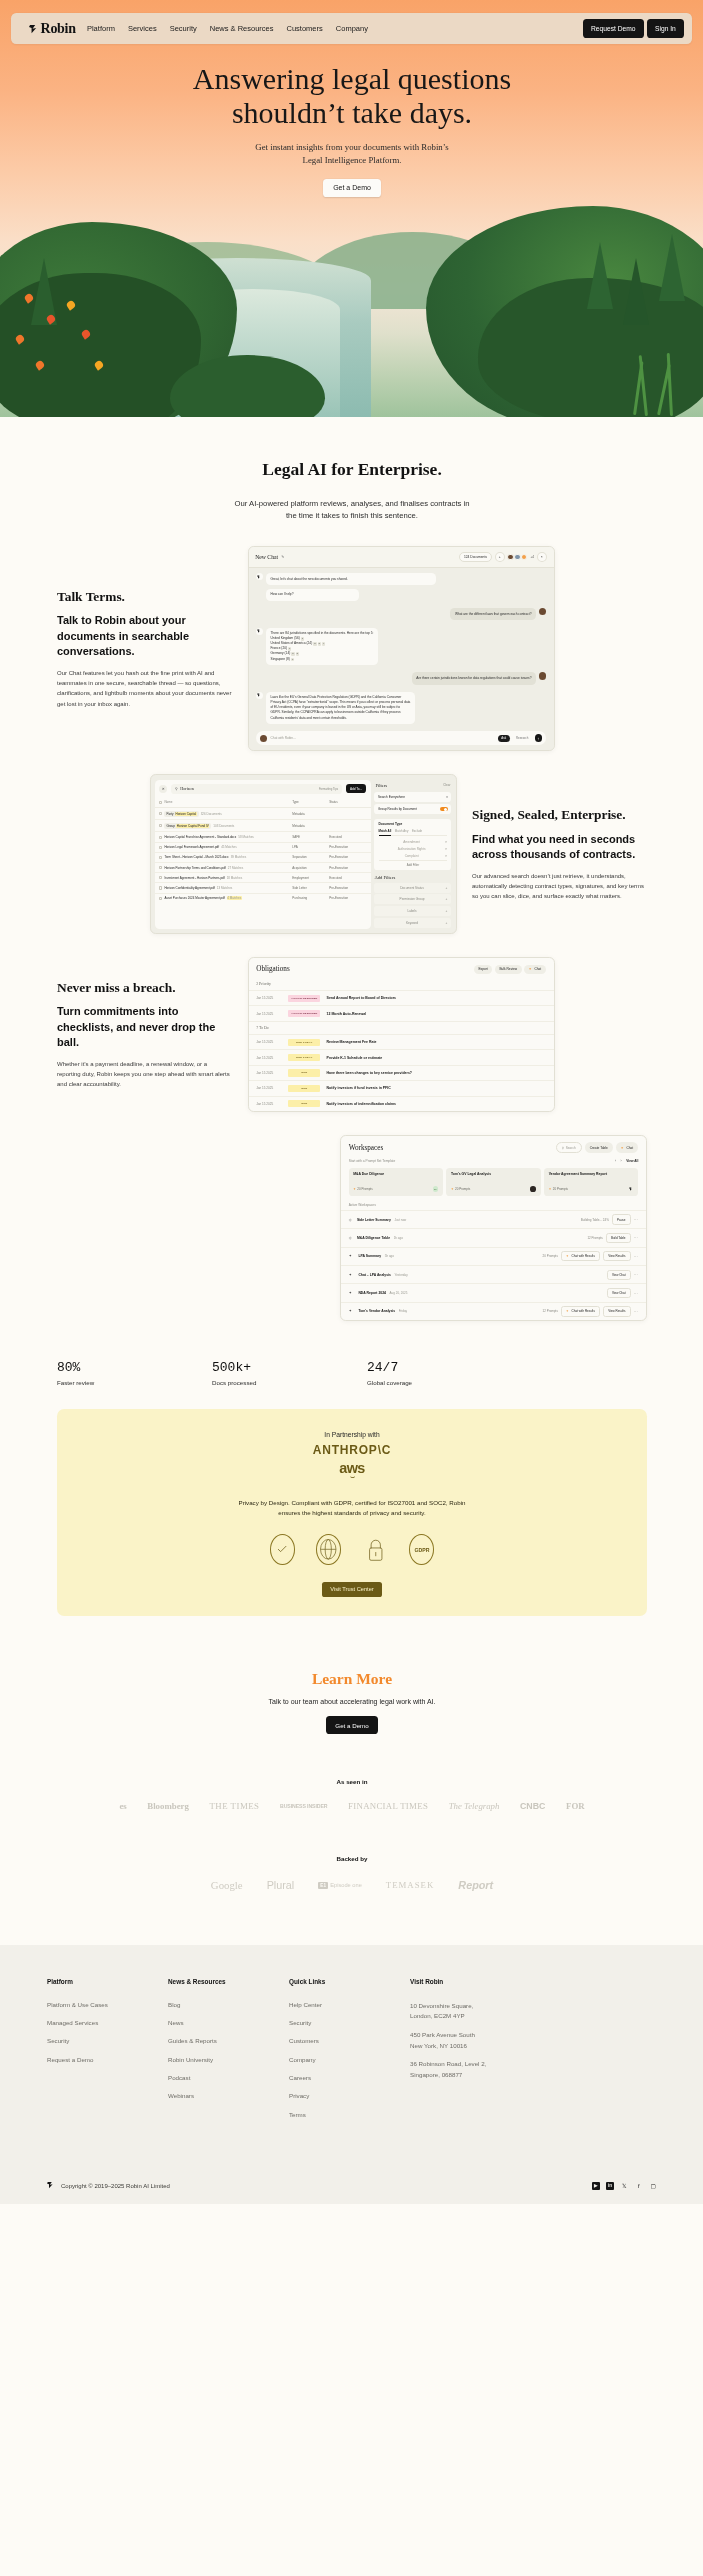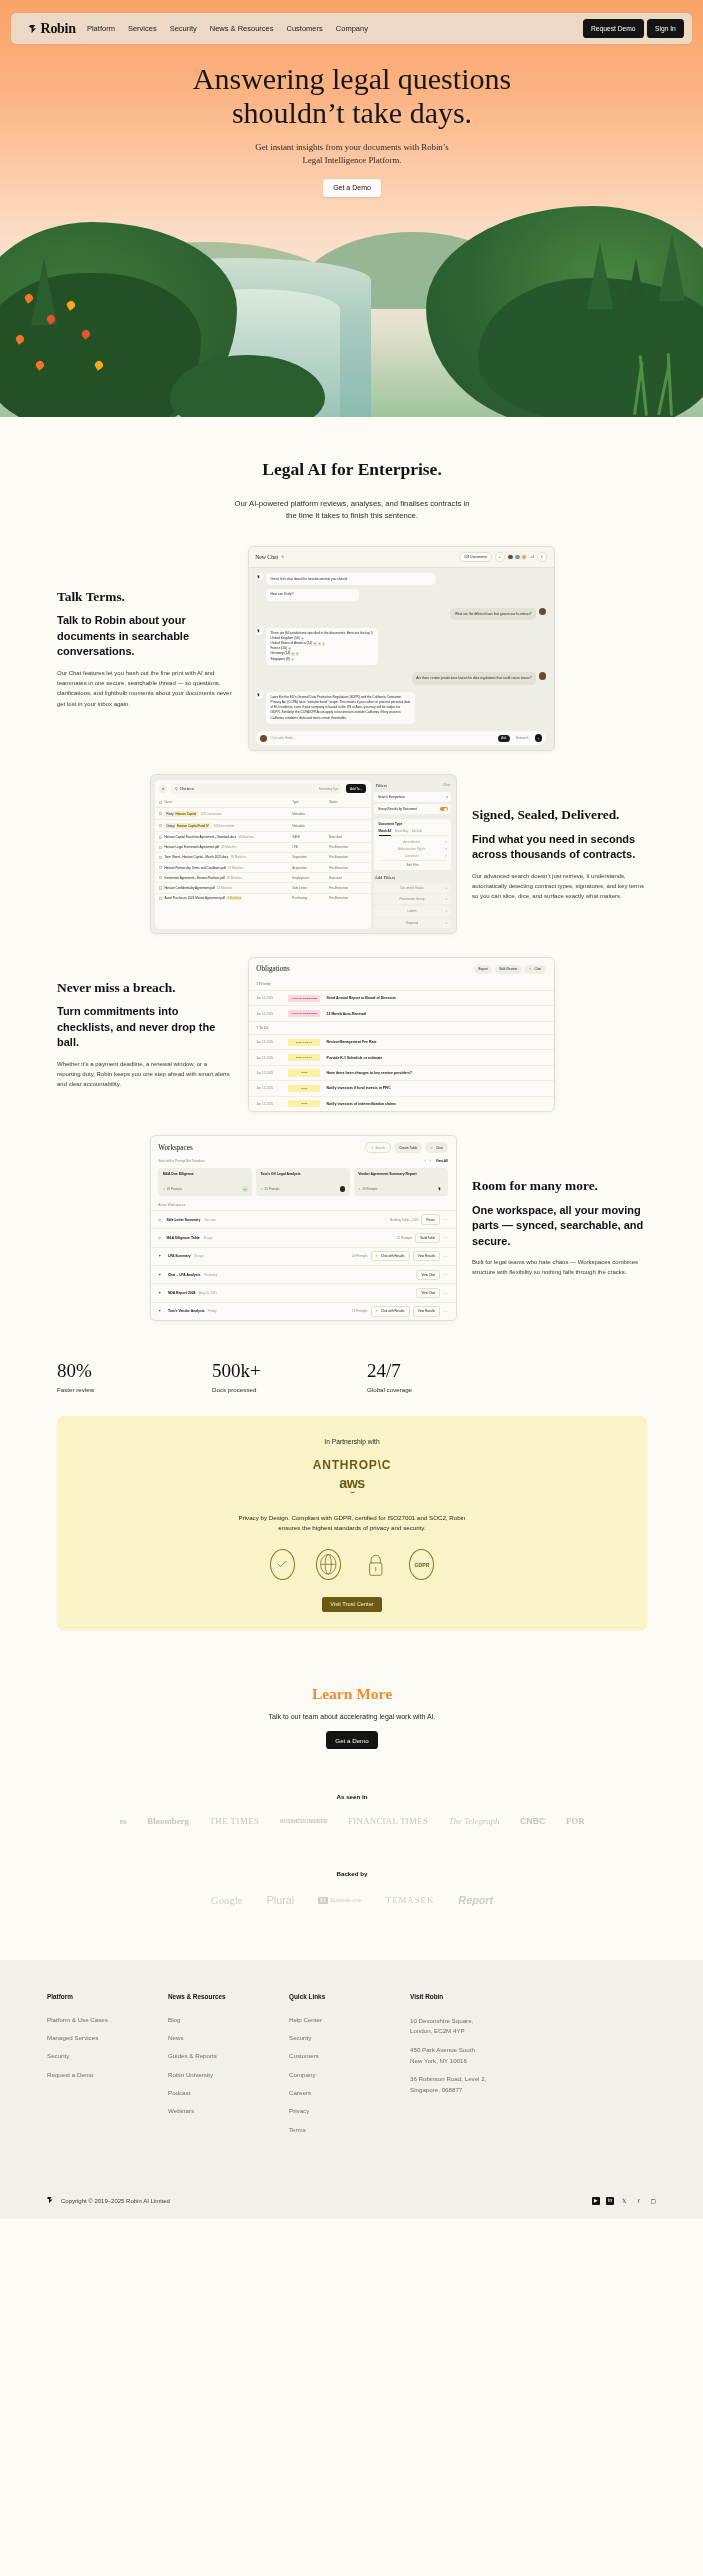--- a/index.html
+++ b/index.html
@@ -156,27 +156,27 @@
   .ws-name{font-size:3.4px;font-weight:700;color:#141414;}
   .ws-time{font-size:3px;color:#9a9a92;}
   .ws-right{margin-left:auto;display:flex;align-items:center;gap:3.1px;}
   .ws-meta{font-size:3px;color:#8b8b84;}
   .ws-act{border:0.5px solid #E2E0D4;border-radius:2.6px;font-size:3px;padding:2.1px 4.1px;color:#1d1d1d;background:#FBFAF6;display:flex;align-items:center;gap:1.5px;}
   .dots{font-size:4.1px;color:#9a9a92;letter-spacing:0.5px;}
 
   
   .stats{display:flex;padding:0 57px;gap:0;margin-top:39px;}
   .stat{width:155px;}
-  .stat-n{font-family:Liberation Serif, serif;font-size:19px;color:#111;}
+  .stat-n{font-family:Liberation Mono, monospace;font-size:13px;color:#111;}
   .stat-l{font-size:6.2px;color:#2c2c2c;margin-top:4.1px;}
 
   
   .partner{margin:23px 57px 0;background:#FAF3C8;border-radius:7.2px;padding:21.6px 20.6px 19.6px;text-align:center;}
   .p-kicker{font-size:6.7px;color:#262626;}
-  .p-logo{margin-top:13px;font-size:12px;font-weight:700;letter-spacing:0.8px;color:#6B5A16;text-align:center;}
+  .p-logo{margin-top:5px;font-size:12px;font-weight:700;letter-spacing:0.8px;color:#6B5A16;text-align:center;}
   .p-aws{margin-top:5.2px;color:#6B5A16;font-weight:700;font-size:14.4px;letter-spacing:-0.5px;line-height:.9;}
   .p-aws .smile{display:block;font-size:7.2px;letter-spacing:-1px;margin-top:-1px;}
   .p-body{margin:17.5px auto 0;max-width:242px;font-size:6.2px;line-height:1.66;color:#2B2713;}
   .badges{display:flex;justify-content:center;gap:21.6px;margin-top:15.5px;}
   .badge{width:25px;height:31px;border:0.7px solid #8A7622;border-radius:50%;display:flex;align-items:center;justify-content:center;color:#6B5A16;}
   .badge-t{font-size:5.2px;font-weight:700;color:#6B5A16;}
   .trust{margin-top:16.5px;display:inline-block;background:#6B5A16;color:#FAF3C8;font-size:5.7px;padding:4.6px 8.2px;border-radius:2.6px;border:none;cursor:pointer;}
 
   
   .learn{text-align:center;padding:54px 0 0;}
@@ -362,21 +362,21 @@
           <span class="res-pill">Research</span>
           <span class="sendbtn">↑</span>
         </div>
       </div>
     </div>
   </div>
 </section>
 
 <section class="feature rev" style="margin-top:23px">
   <div class="f-text">
-    <h3 class="f-title">Signed, Sealed, Delivered.</h3>
+    <h3 class="f-title">Signed, Sealed, Enterprise.</h3>
     <p class="f-lead">Find what you need in seconds across thousands of contracts.</p>
     <p class="f-body">Our advanced search doesn’t just retrieve, it understands, automatically detecting contract types, signatures, and key terms so you can slice, dice, and surface exactly what matters.</p>
   </div>
   <div class="f-img">
     <div class="mock">
       <div class="srch-wrap">
         <div class="srch-main">
           <div class="srch-top">
             <span class="xbtn">✕</span>
             <span class="srch-field">
@@ -595,25 +595,20 @@
       <div class="ob-row">
         <span class="ob-date">Jan 15 2025</span>
         <span class="tag due">DUE</span>
         <span class="ob-task">Notify investors of indemnification claims</span>
       </div>
     </div>
   </div>
 </section>
 
 <section class="feature rev" style="margin-top:23px">
-  <div class="f-text">
-    <h3 class="f-title">Room for many more.</h3>
-    <p class="f-lead">One workspace, all your moving parts — synced, searchable, and secure.</p>
-    <p class="f-body">Built for legal teams who hate chaos — Workspaces combines structure with flexibility so nothing falls through the cracks.</p>
-  </div>
   <div class="f-img">
     <div class="mock mock-white">
       <div class="ws-head">
         <span class="ws-title">Workspaces</span>
         <span class="ws-actions">
           <span class="ws-btn ghost">
               <span>⚲</span>
               <span>Search</span>
             </span>
           <span class="ws-btn">Create Table</span>

